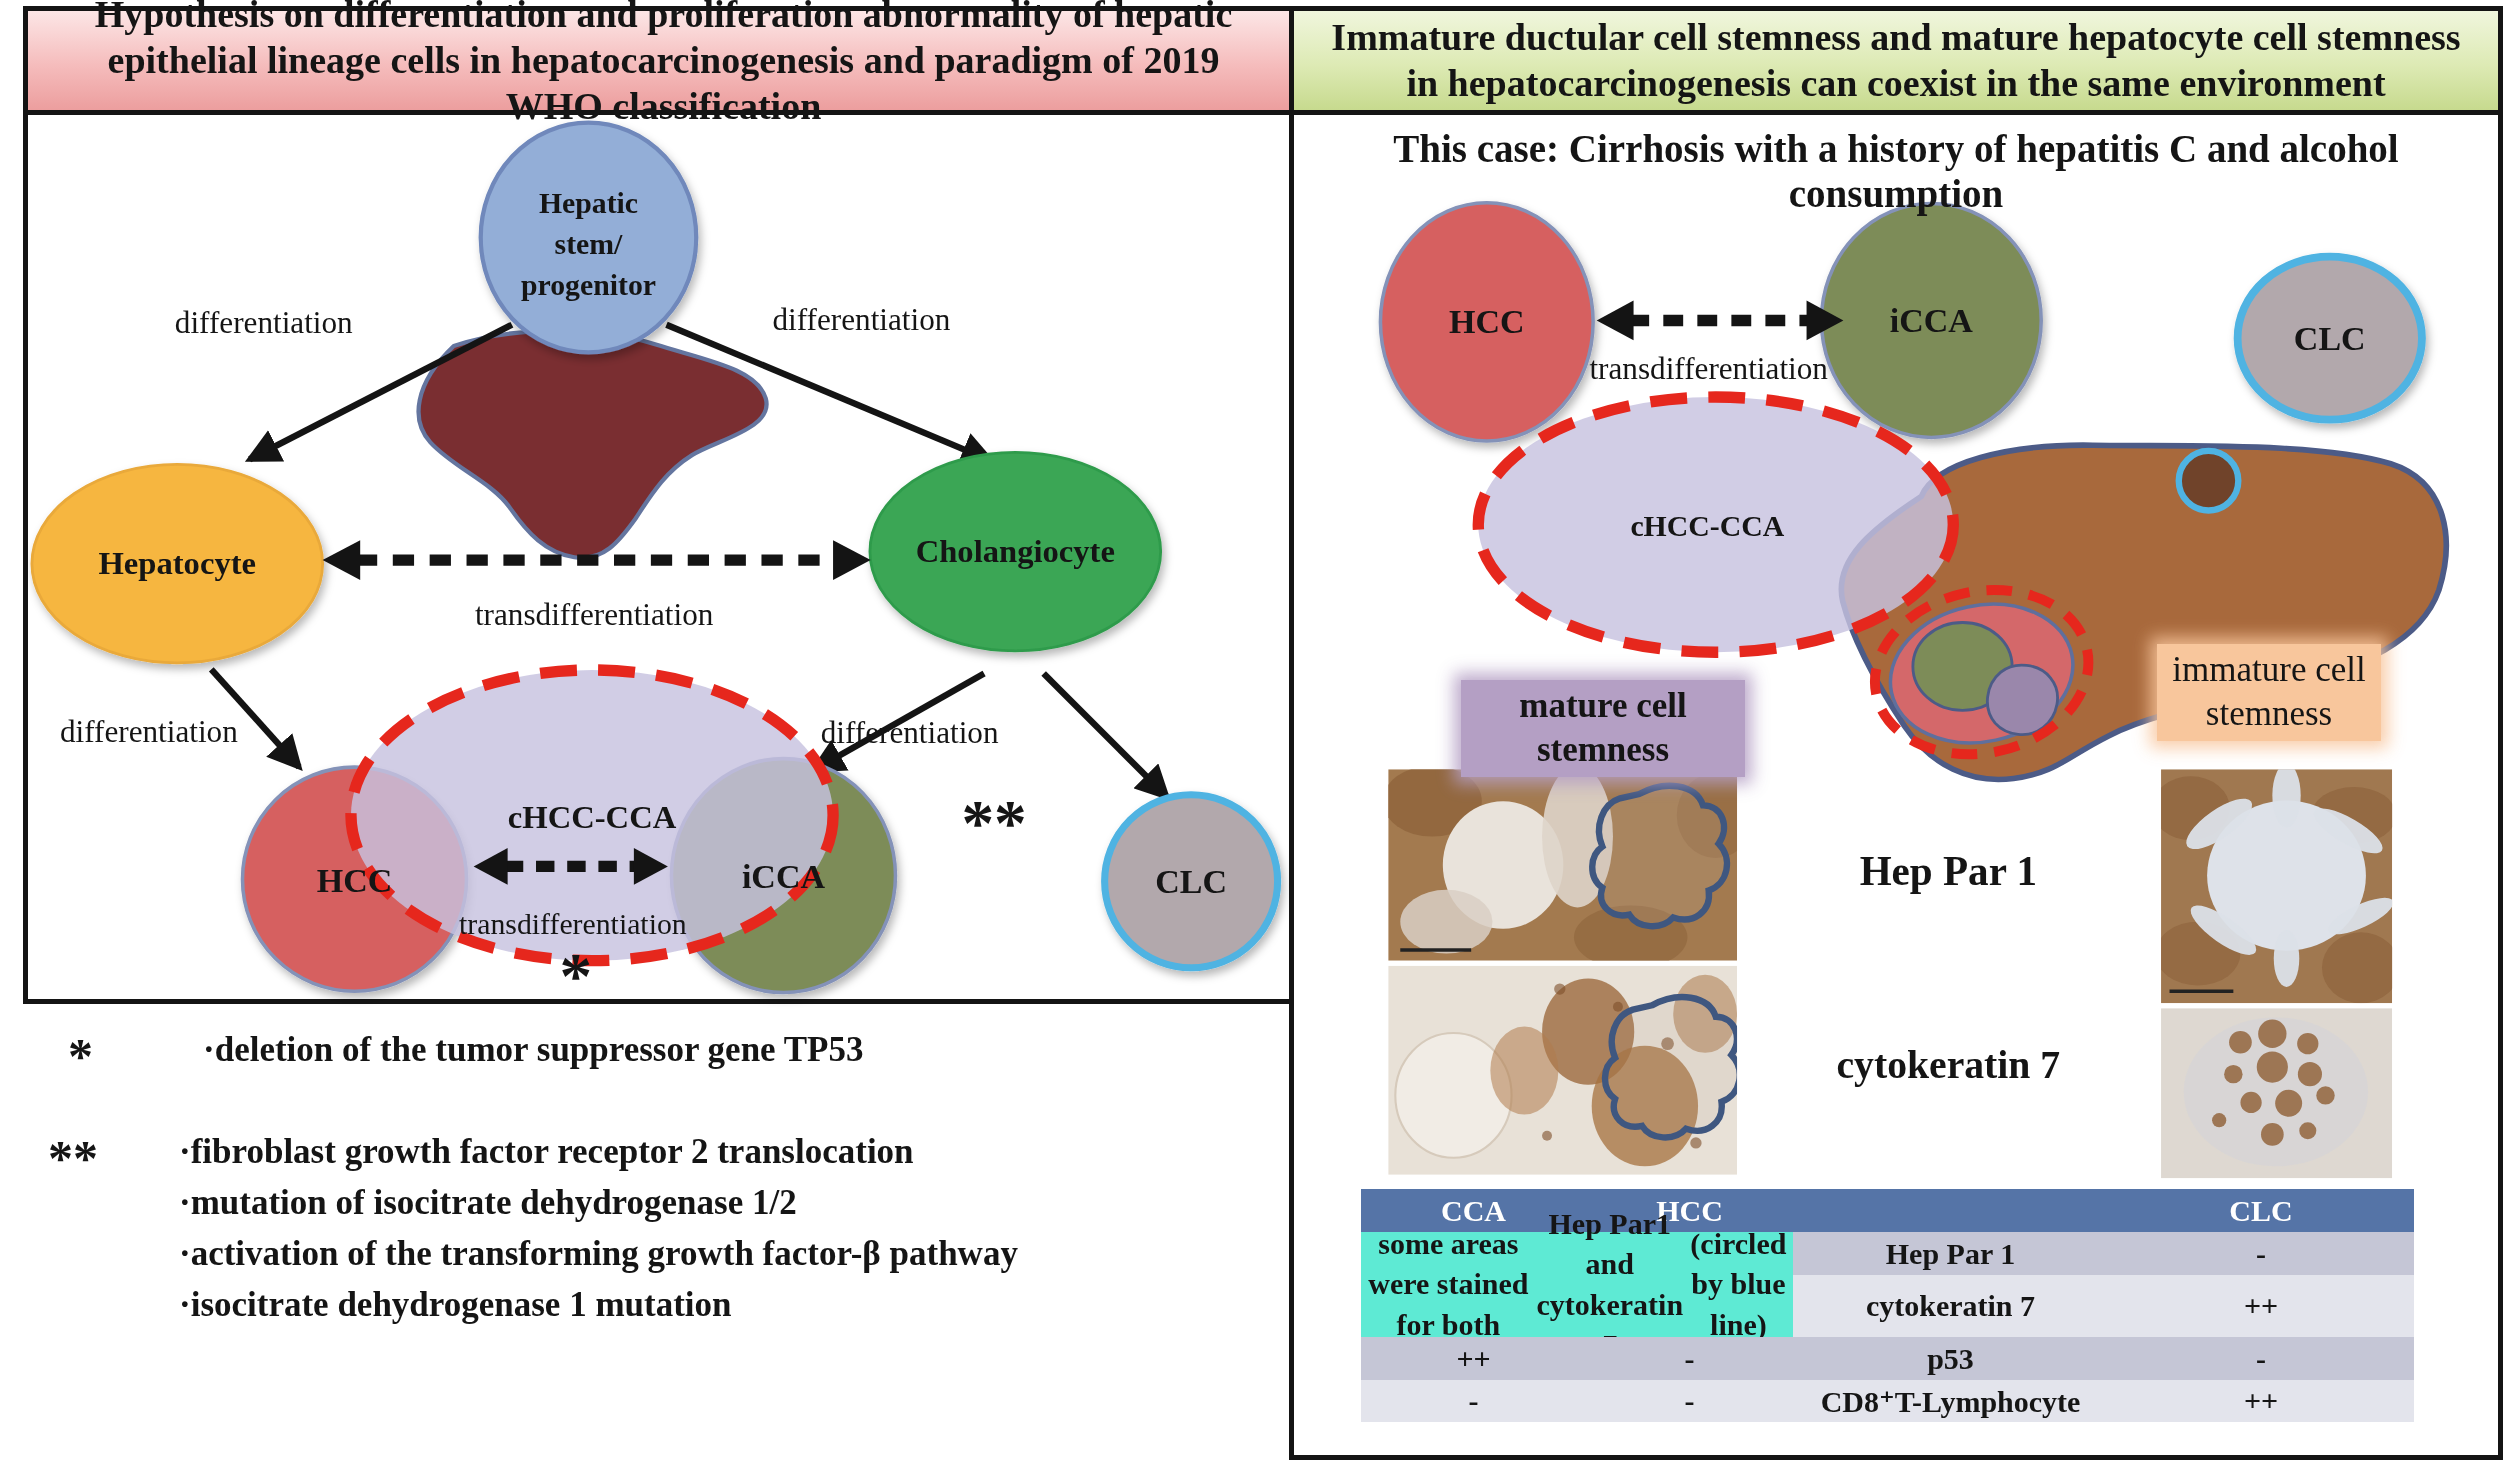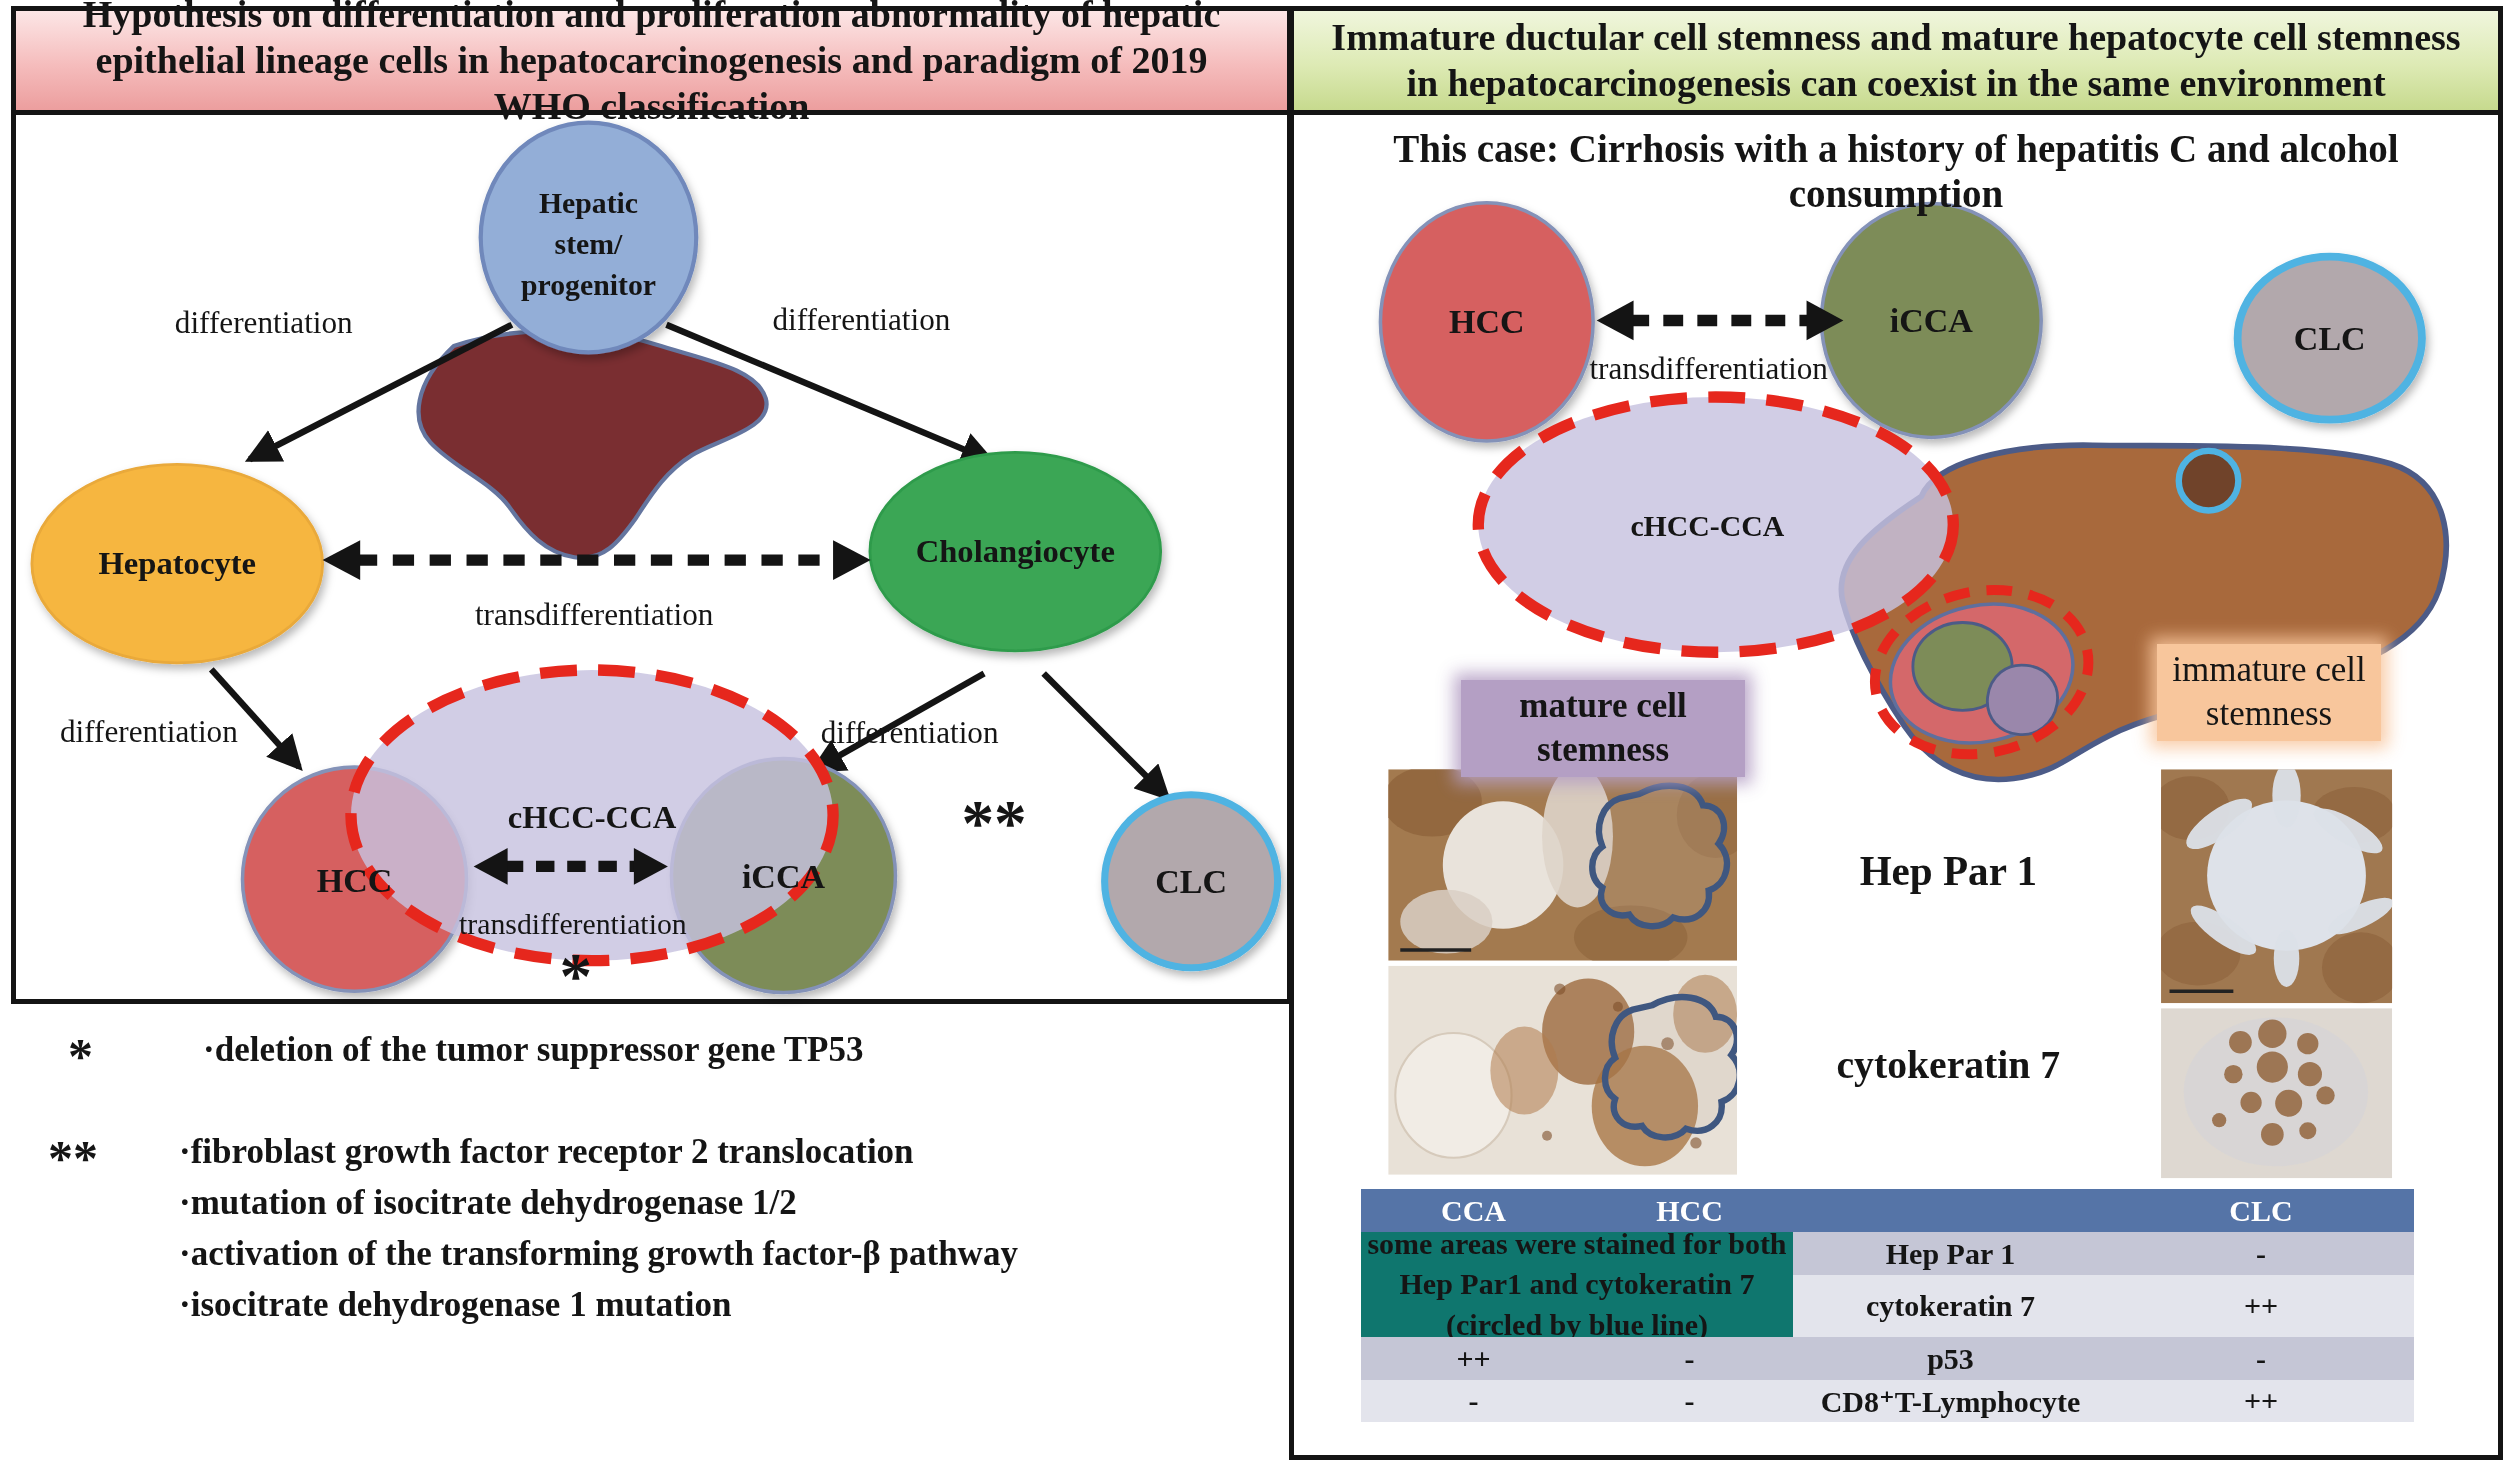--- a/index.html
+++ b/index.html
@@ -1,19 +1,19 @@
 <!DOCTYPE html>
 <html style="font-size:11.3px"><head>
 <meta charset="utf-8">
 <style>
   html,body{margin:0;padding:0;background:#fff;}
   #app{position:relative;width:2512px;height:1474px;background:#fff;overflow:hidden;
        font-family:"Liberation Serif","DejaVu Serif",serif;color:#151515;}
   .panel{position:absolute;border:5.7px solid #141414;box-sizing:border-box;background:#fff;z-index:1;}
-  #left-panel{left:11px;top:5.7px;width:1281px;height:998px;}
+  #left-panel{left:23px;top:5.7px;width:1281px;height:998px;}
   #right-panel{left:1289px;top:5.7px;width:1214px;height:1454px;}
   .panel-header{position:absolute;left:0;top:0;right:0;height:99px;border-bottom:5.7px solid #141414;
        display:flex;align-items:center;justify-content:center;text-align:center;
        font-weight:bold;font-size:38px;line-height:1.22;padding:0 28px;box-sizing:content-box;}
   #left-header{background:linear-gradient(180deg,#fce6e6 0%,#f5bcbc 55%,#ec9e9e 100%);}
   #right-header{background:linear-gradient(180deg,#f0f6dd 0%,#ddeab4 55%,#c7da8e 100%);}
   #fig{position:absolute;left:0;top:0;z-index:2;}
   .overlay{position:absolute;z-index:3;}
   #case-line{left:1302px;top:126px;width:1188px;text-align:center;font-weight:bold;font-size:39px;}
   .fn-marker{position:absolute;font-weight:bold;font-size:50px;z-index:3;}
@@ -22,21 +22,21 @@
   #mature-box{left:1461px;top:680px;width:284px;background:#b49fc4;box-shadow:0 0 15.6px 7px rgba(180,159,196,.85);font-weight:bold;}
   #immature-box{left:2157px;top:644px;width:224px;background:#f8c69c;box-shadow:0 0 15.6px 7px rgba(248,198,156,.85);}
   #marker-table{position:absolute;left:1361px;top:1189px;z-index:3;display:grid;
       grid-template-columns:225px 207px 315px 306px;grid-template-rows:43px 43px 62px 43px 42px;
       gap:0;background:#fff;}
   #marker-table div{display:flex;align-items:center;justify-content:center;text-align:center;
       font-weight:bold;font-size:30px;}
   .th{background:#5574a7;color:#fff;font-size:33px;}
   .dark{background:#c5c6d6;}
   .light{background:#e3e4ec;}
-  #merged-note{grid-row:2/4;grid-column:1/3;background:#0f766e;flex-direction:column;
+  #merged-note{grid-row:2/4;grid-column:1/3;background:#5eead4;flex-direction:row;
       font-size:28px;line-height:1.35;}
   .svgtext{font-family:"Liberation Serif","DejaVu Serif",serif;fill:#151515;}
 </style>
 </head>
 <body>
 
 <div id="app">
 
   <div id="left-panel" class="panel">
     <div id="left-header" class="panel-header">Hypothesis on differentiation and proliferation abnormality of hepatic epithelial lineage cells in hepatocarcinogenesis and paradigm of 2019 WHO classification</div>

